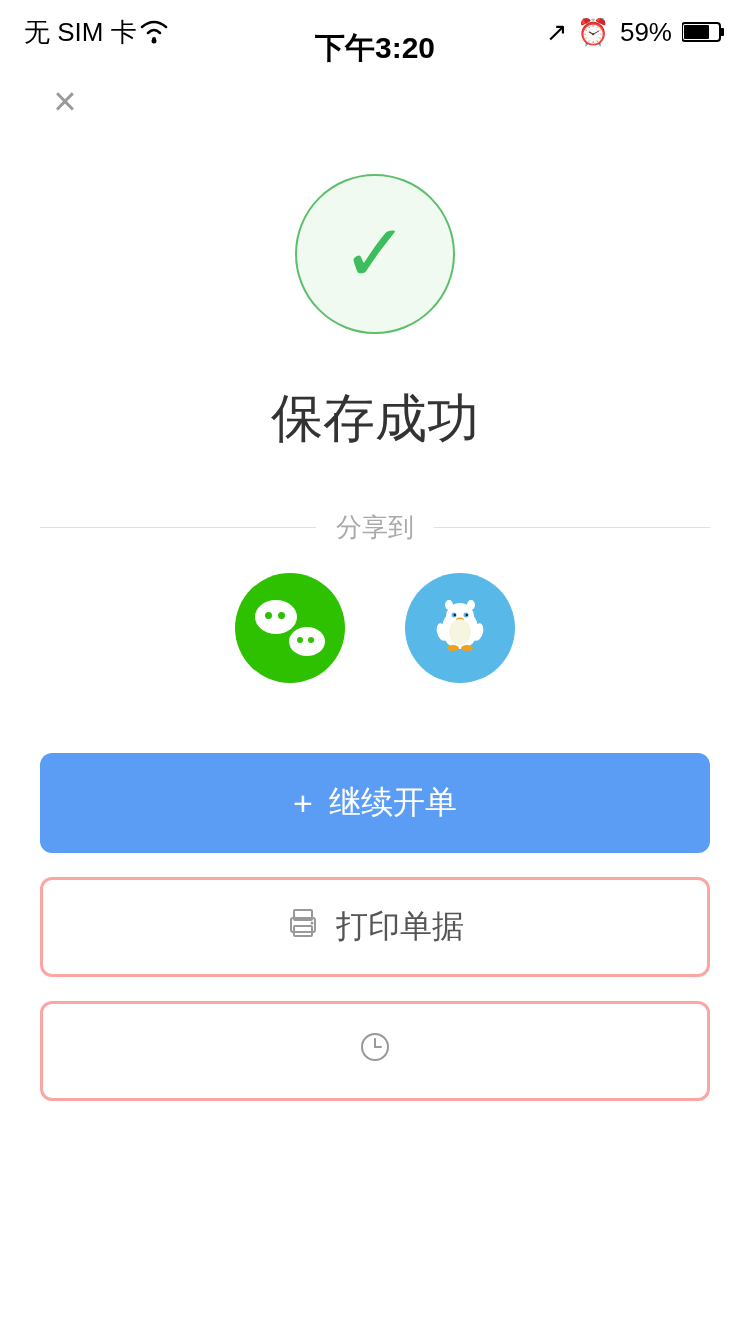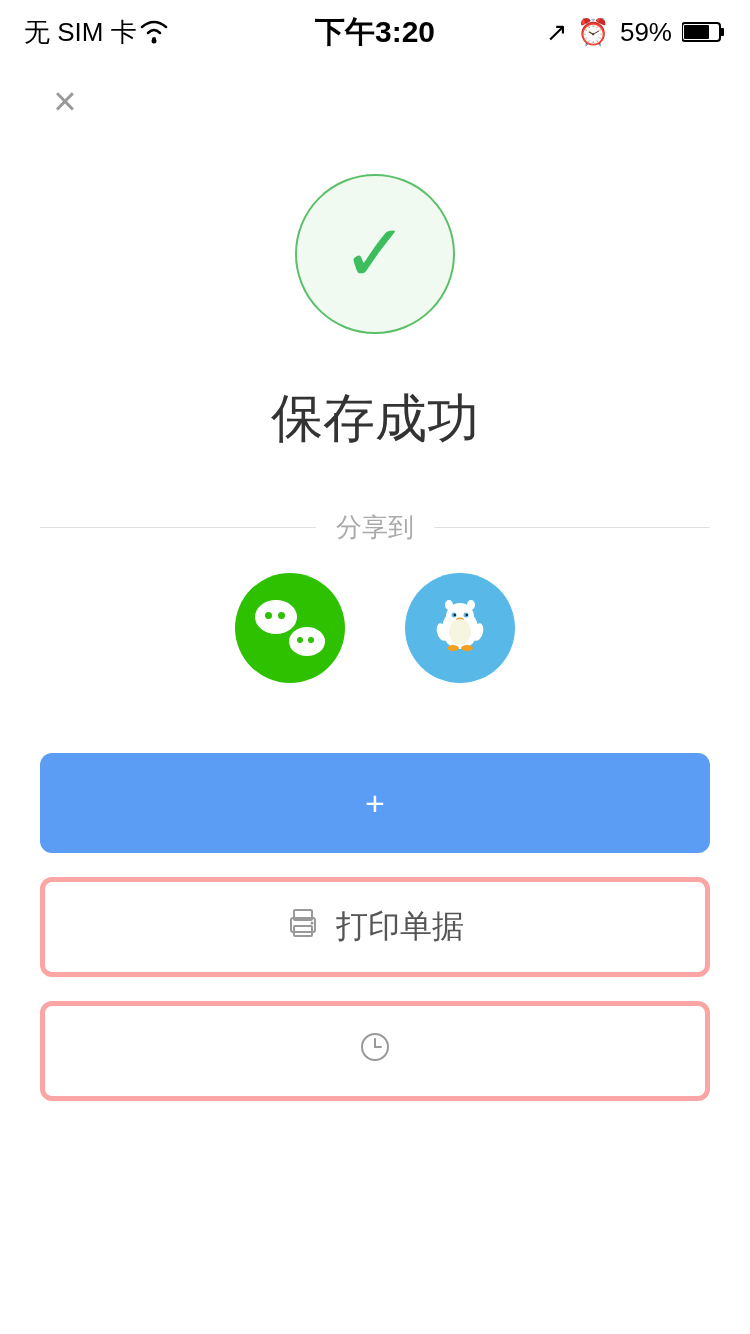--- a/index.html
+++ b/index.html
@@ -32,21 +32,21 @@
       color: #000;
     }
 
     .status-center {
       font-size: 30px;
       font-weight: 600;
       color: #000;
       position: absolute;
       left: 50%;
       transform: translateX(-50%);
-      top: 12px;
+      top: 28px;
     }
 
     .status-right {
       display: flex;
       align-items: center;
       gap: 10px;
       font-size: 26px;
       color: #000;
     }
 
@@ -239,21 +239,21 @@
     }
 
     .btn-primary {
       background: #5b9cf5;
       color: white;
     }
 
     .btn-secondary {
       background: white;
       color: #555;
-      border: 5px solid #fca5a5;
+      border: 3px solid #fca5a5;
     }
 
     .btn-icon {
       font-size: 34px;
     }
   </style>
 </head>
 <body>
 
 <div class="status-bar">
@@ -332,20 +332,21 @@
           <ellipse cx="42" cy="8" rx="4" ry="5" fill="white"></ellipse>
         </svg>
       </div>
     </div>
   </div>
 
   <div class="action-buttons">
 
     <button class="action-btn btn-primary">
       <span class="btn-icon">+</span>
+      <span>继续开单</span>
     </button>
 
     <button class="action-btn btn-secondary">
       <span class="btn-icon">
         <svg width="34" height="34" viewBox="0 0 34 34" fill="none">
           <rect x="5" y="12" width="24" height="14" rx="2" fill="none" stroke="#999" stroke-width="2"></rect>
           <rect x="8" y="4" width="18" height="10" rx="1" fill="none" stroke="#999" stroke-width="2"></rect>
           <rect x="8" y="20" width="18" height="10" rx="1" fill="none" stroke="#999" stroke-width="2"></rect>
           <circle cx="26" cy="17" r="1.5" fill="#999"></circle>
         </svg>

